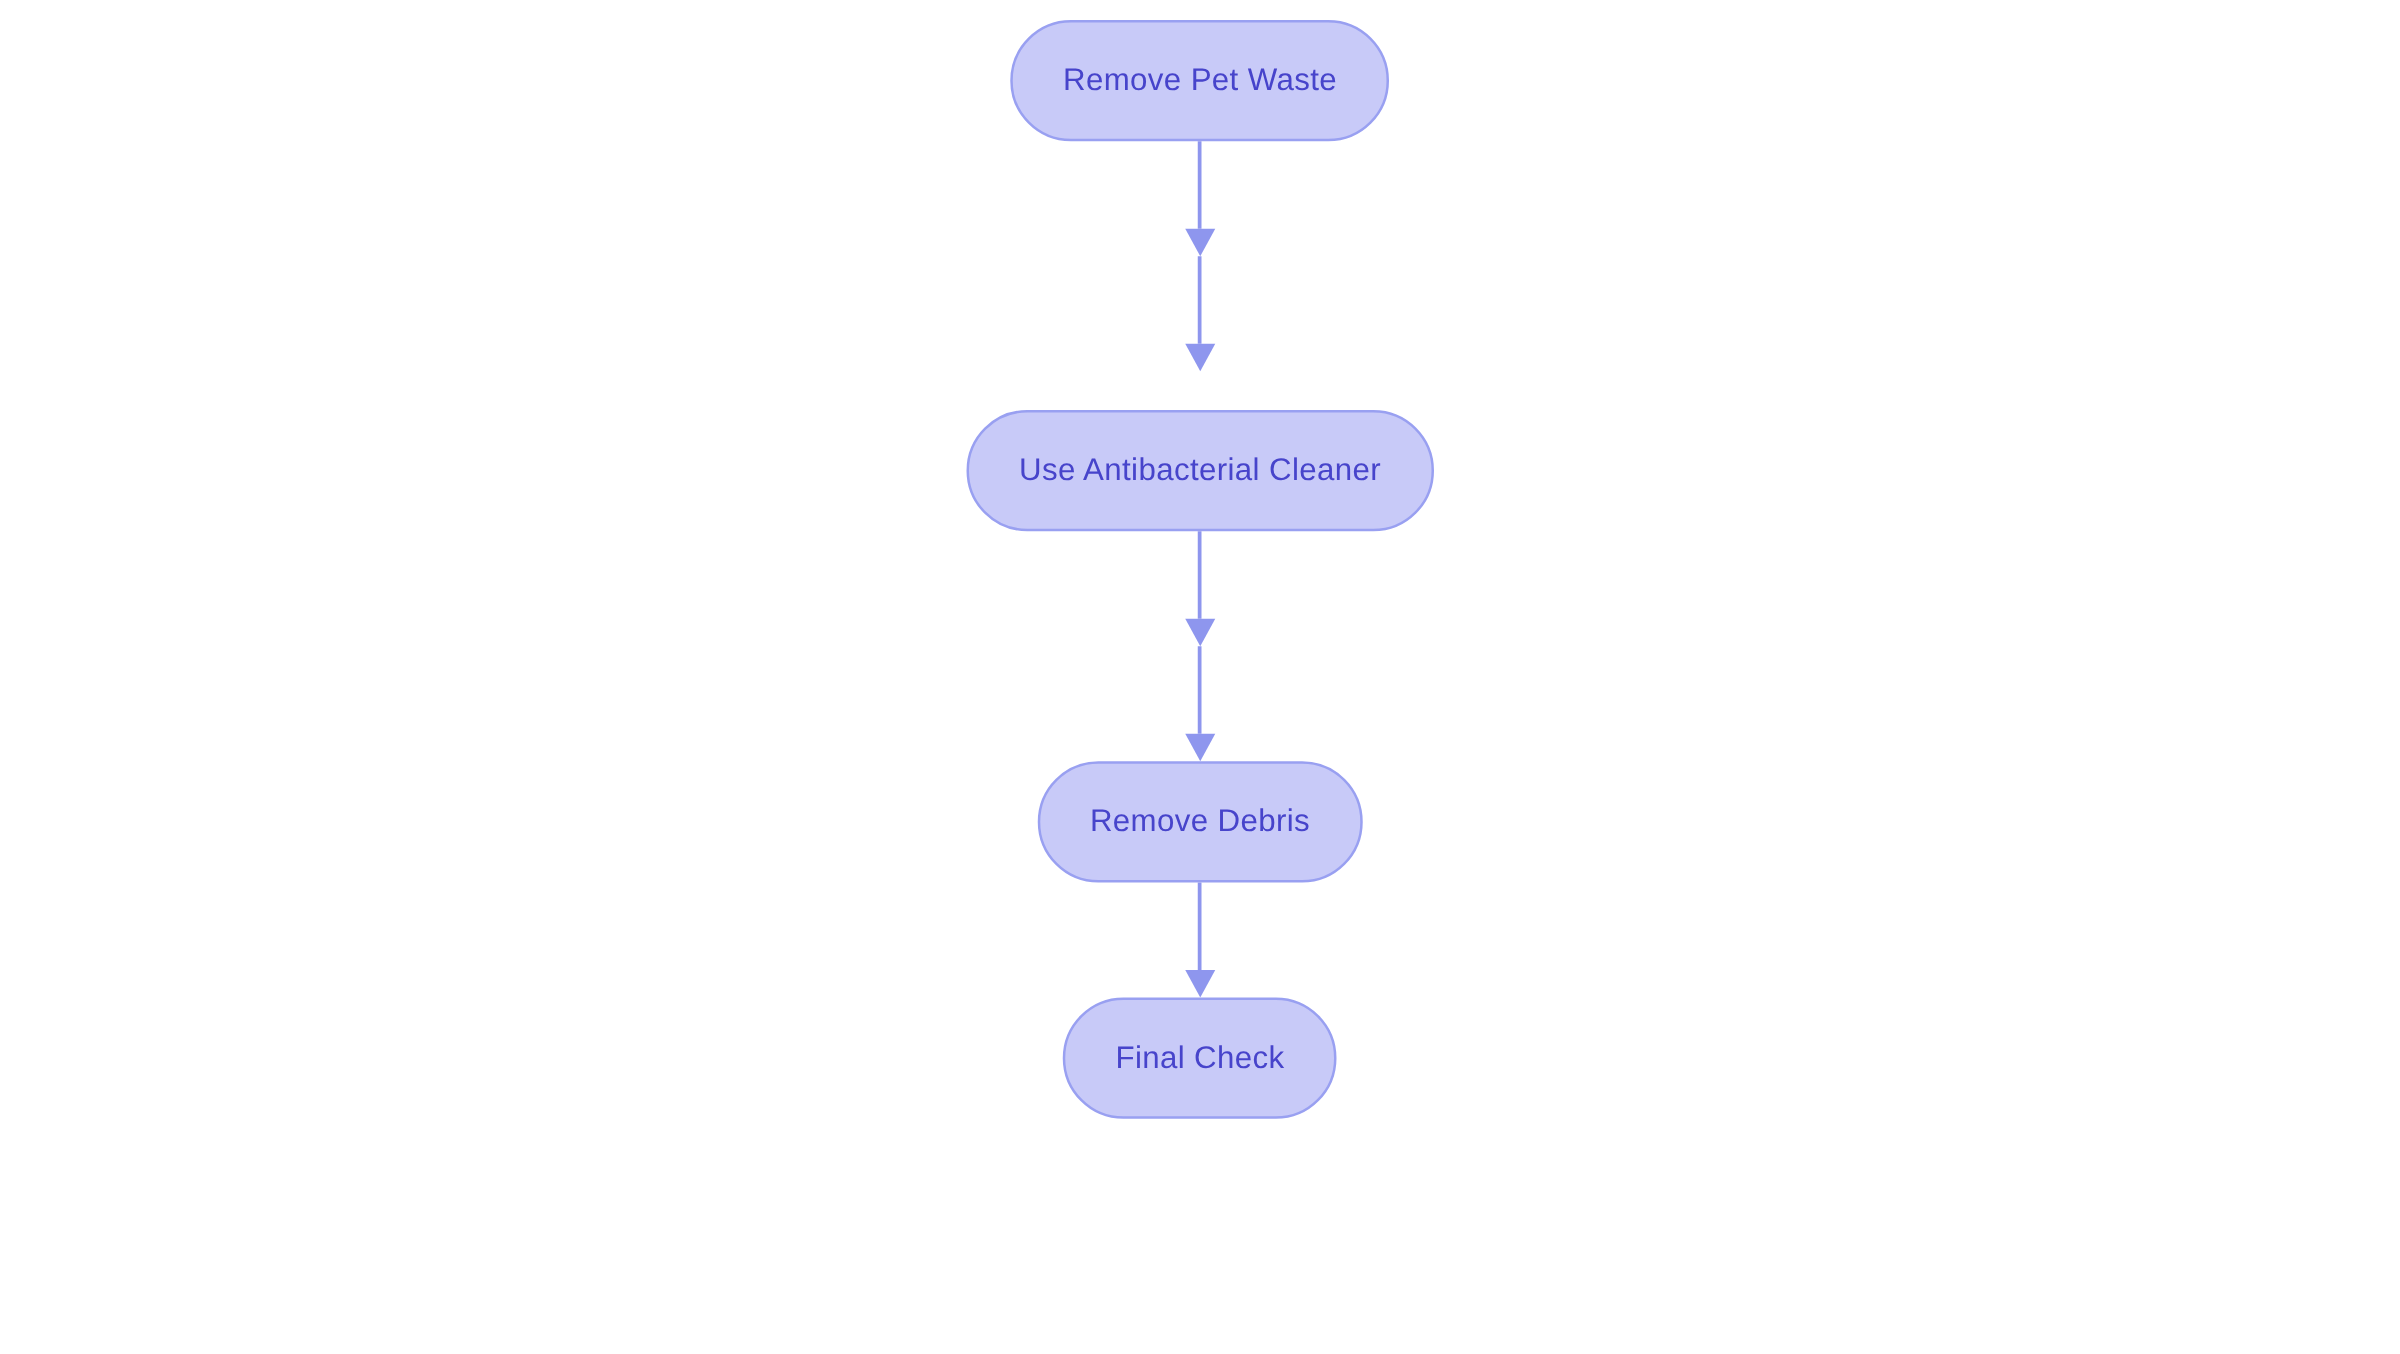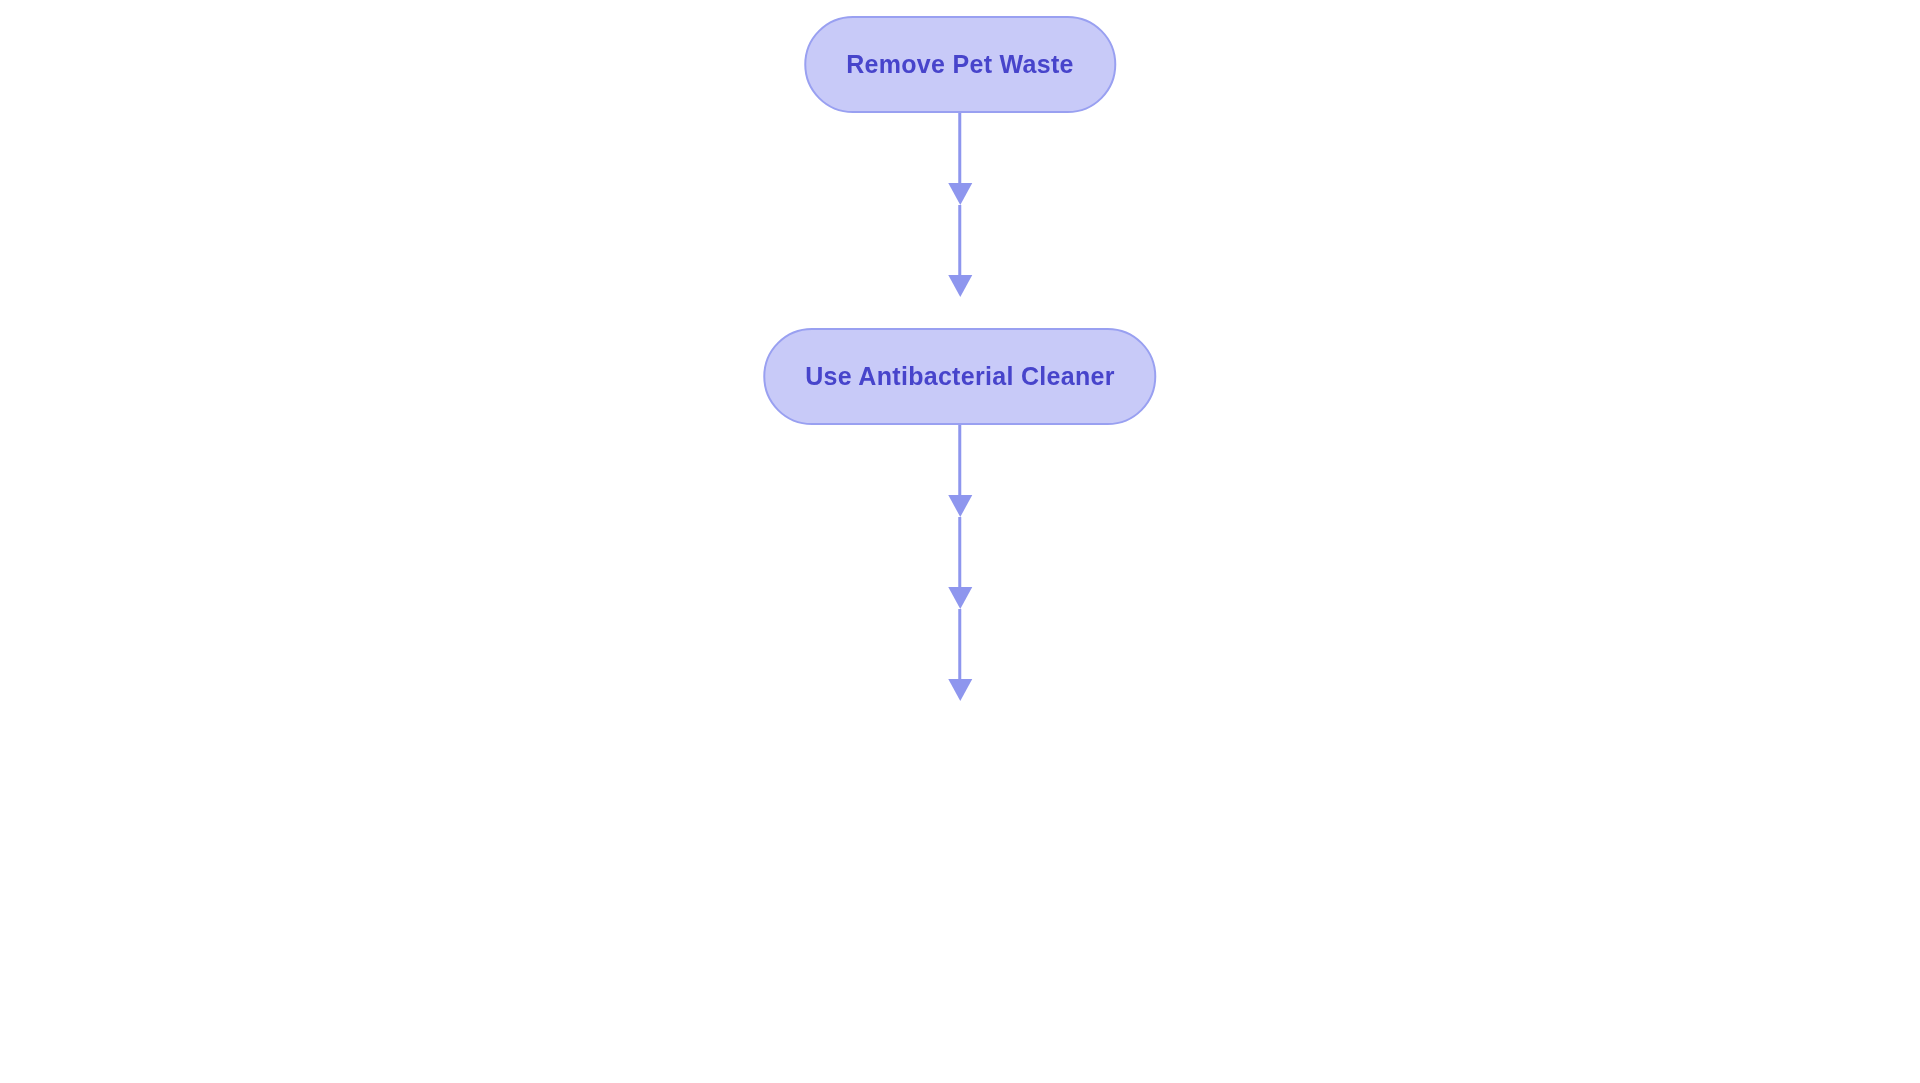--- a/index.html
+++ b/index.html
@@ -27,21 +27,20 @@
   .node {
     box-sizing: border-box;
     height: 97px;
     padding: 0 40px;
     display: flex;
     align-items: center;
     justify-content: center;
     background: var(--node-fill, #c8caf8);
     border: 2px solid var(--node-border, #99a0f1);
     border-radius: 48.5px;
-    font-weight: bold;
   }
   .node-label {
     font-size: 25px;
     letter-spacing: 0.3px;
     color: var(--text, #4744cb);
     white-space: nowrap;
   }
   .n1 { min-width: 281px; }
   .n2 { min-width: 268px; }
   .n3 { min-width: 367px; margin-top: 31px; }
@@ -96,21 +95,27 @@
       <div class="arrow-line"></div>
       <div class="arrow-head"></div>
     </div>
 
 
     <div class="arrow">
       <div class="arrow-line"></div>
       <div class="arrow-head"></div>
     </div>
 
+    <div class="node n5">
+      <span class="node-label">Remove Debris</span>
+    </div>
 
     <div class="arrow">
       <div class="arrow-line"></div>
       <div class="arrow-head"></div>
     </div>
 
+    <div class="node n6">
+      <span class="node-label">Final Check</span>
+    </div>
 
   </div>
 </div>
 
 </body></html>

